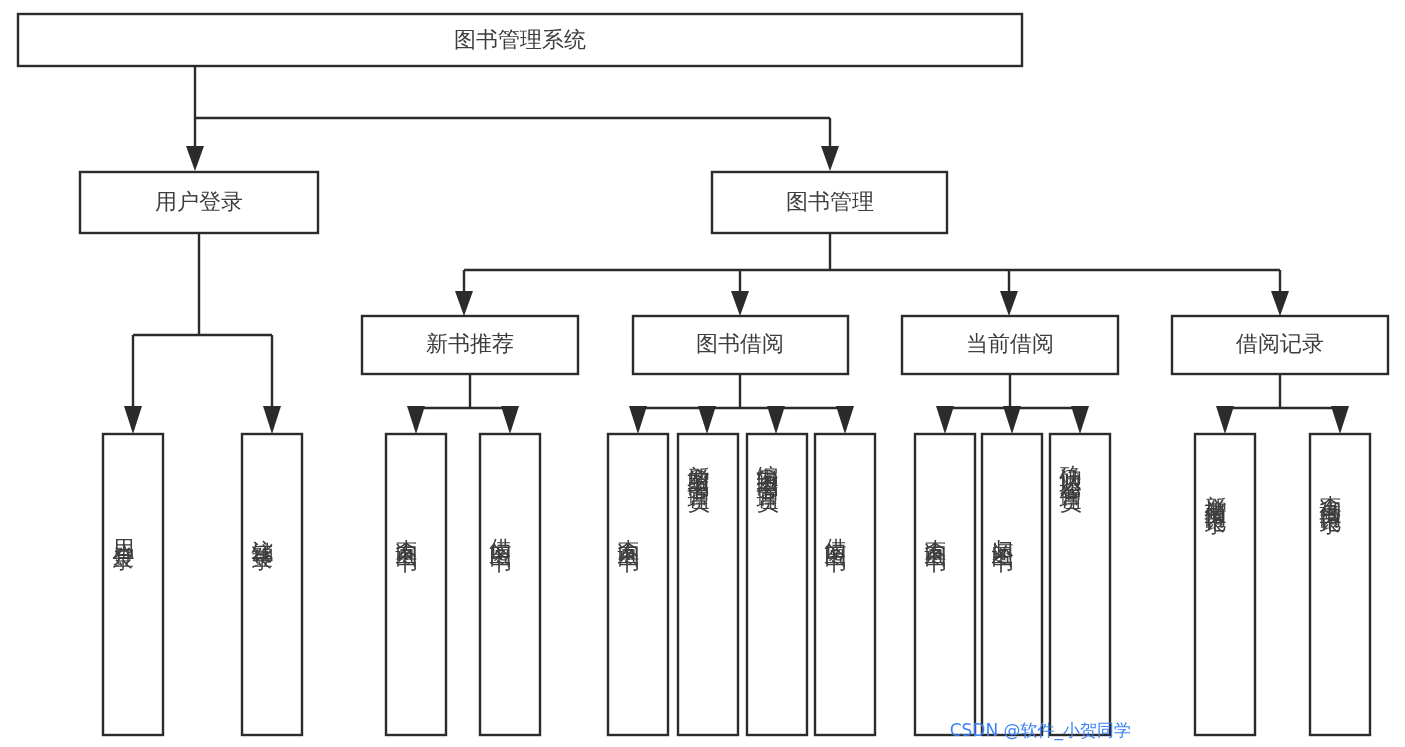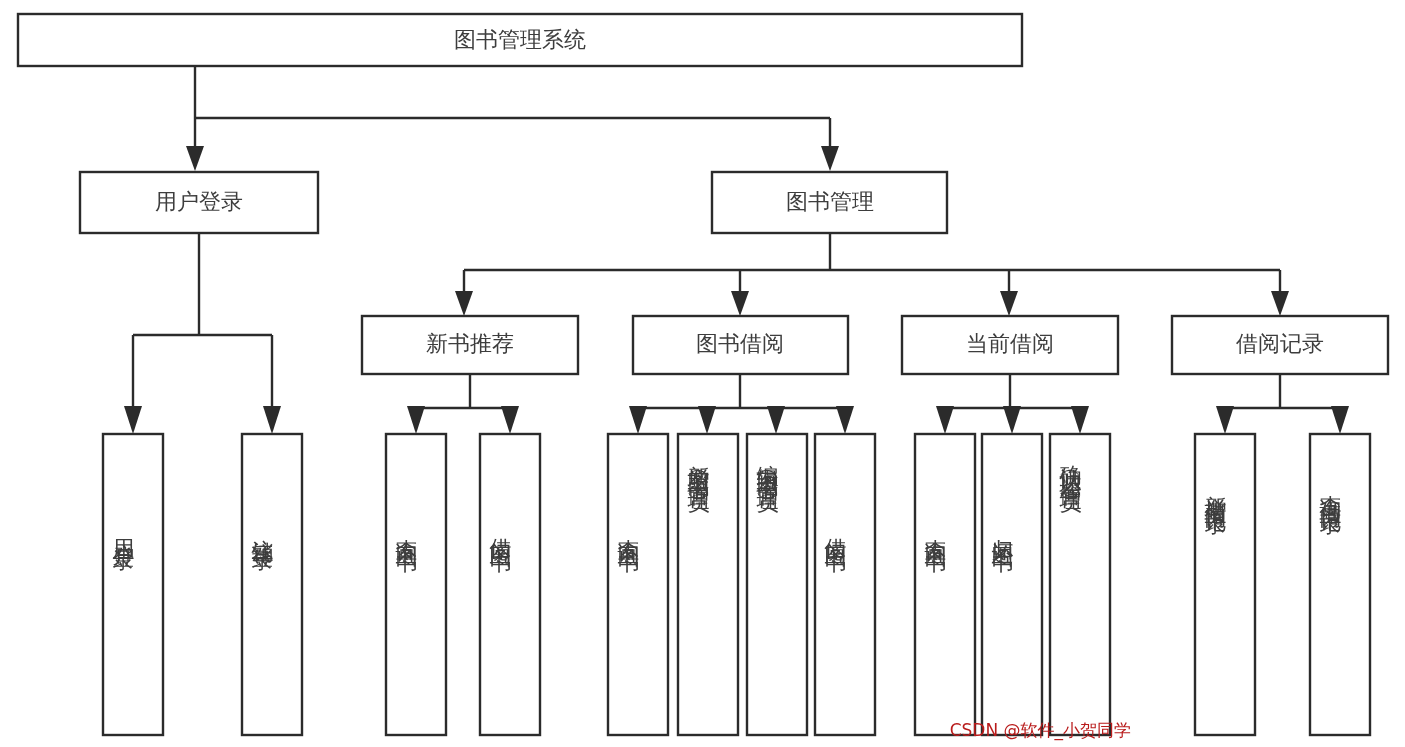--- a/index.html
+++ b/index.html
@@ -59,21 +59,21 @@
     line-height: 1.02;
     letter-spacing: 4px;
     white-space: nowrap;
     text-align: left;
     pointer-events: none;
   }
   .watermark {
     position: absolute;
     right: 8px;
     bottom: 5px;
-    color: #b91c1c;
+    color: #3b82f6;
     font-family: "DejaVu Sans", "Liberation Sans", sans-serif;
     font-size: 17px;
     white-space: nowrap;
   }
 </style>
 </head>
 <body>
 
 <div id="diagram-root">
 

